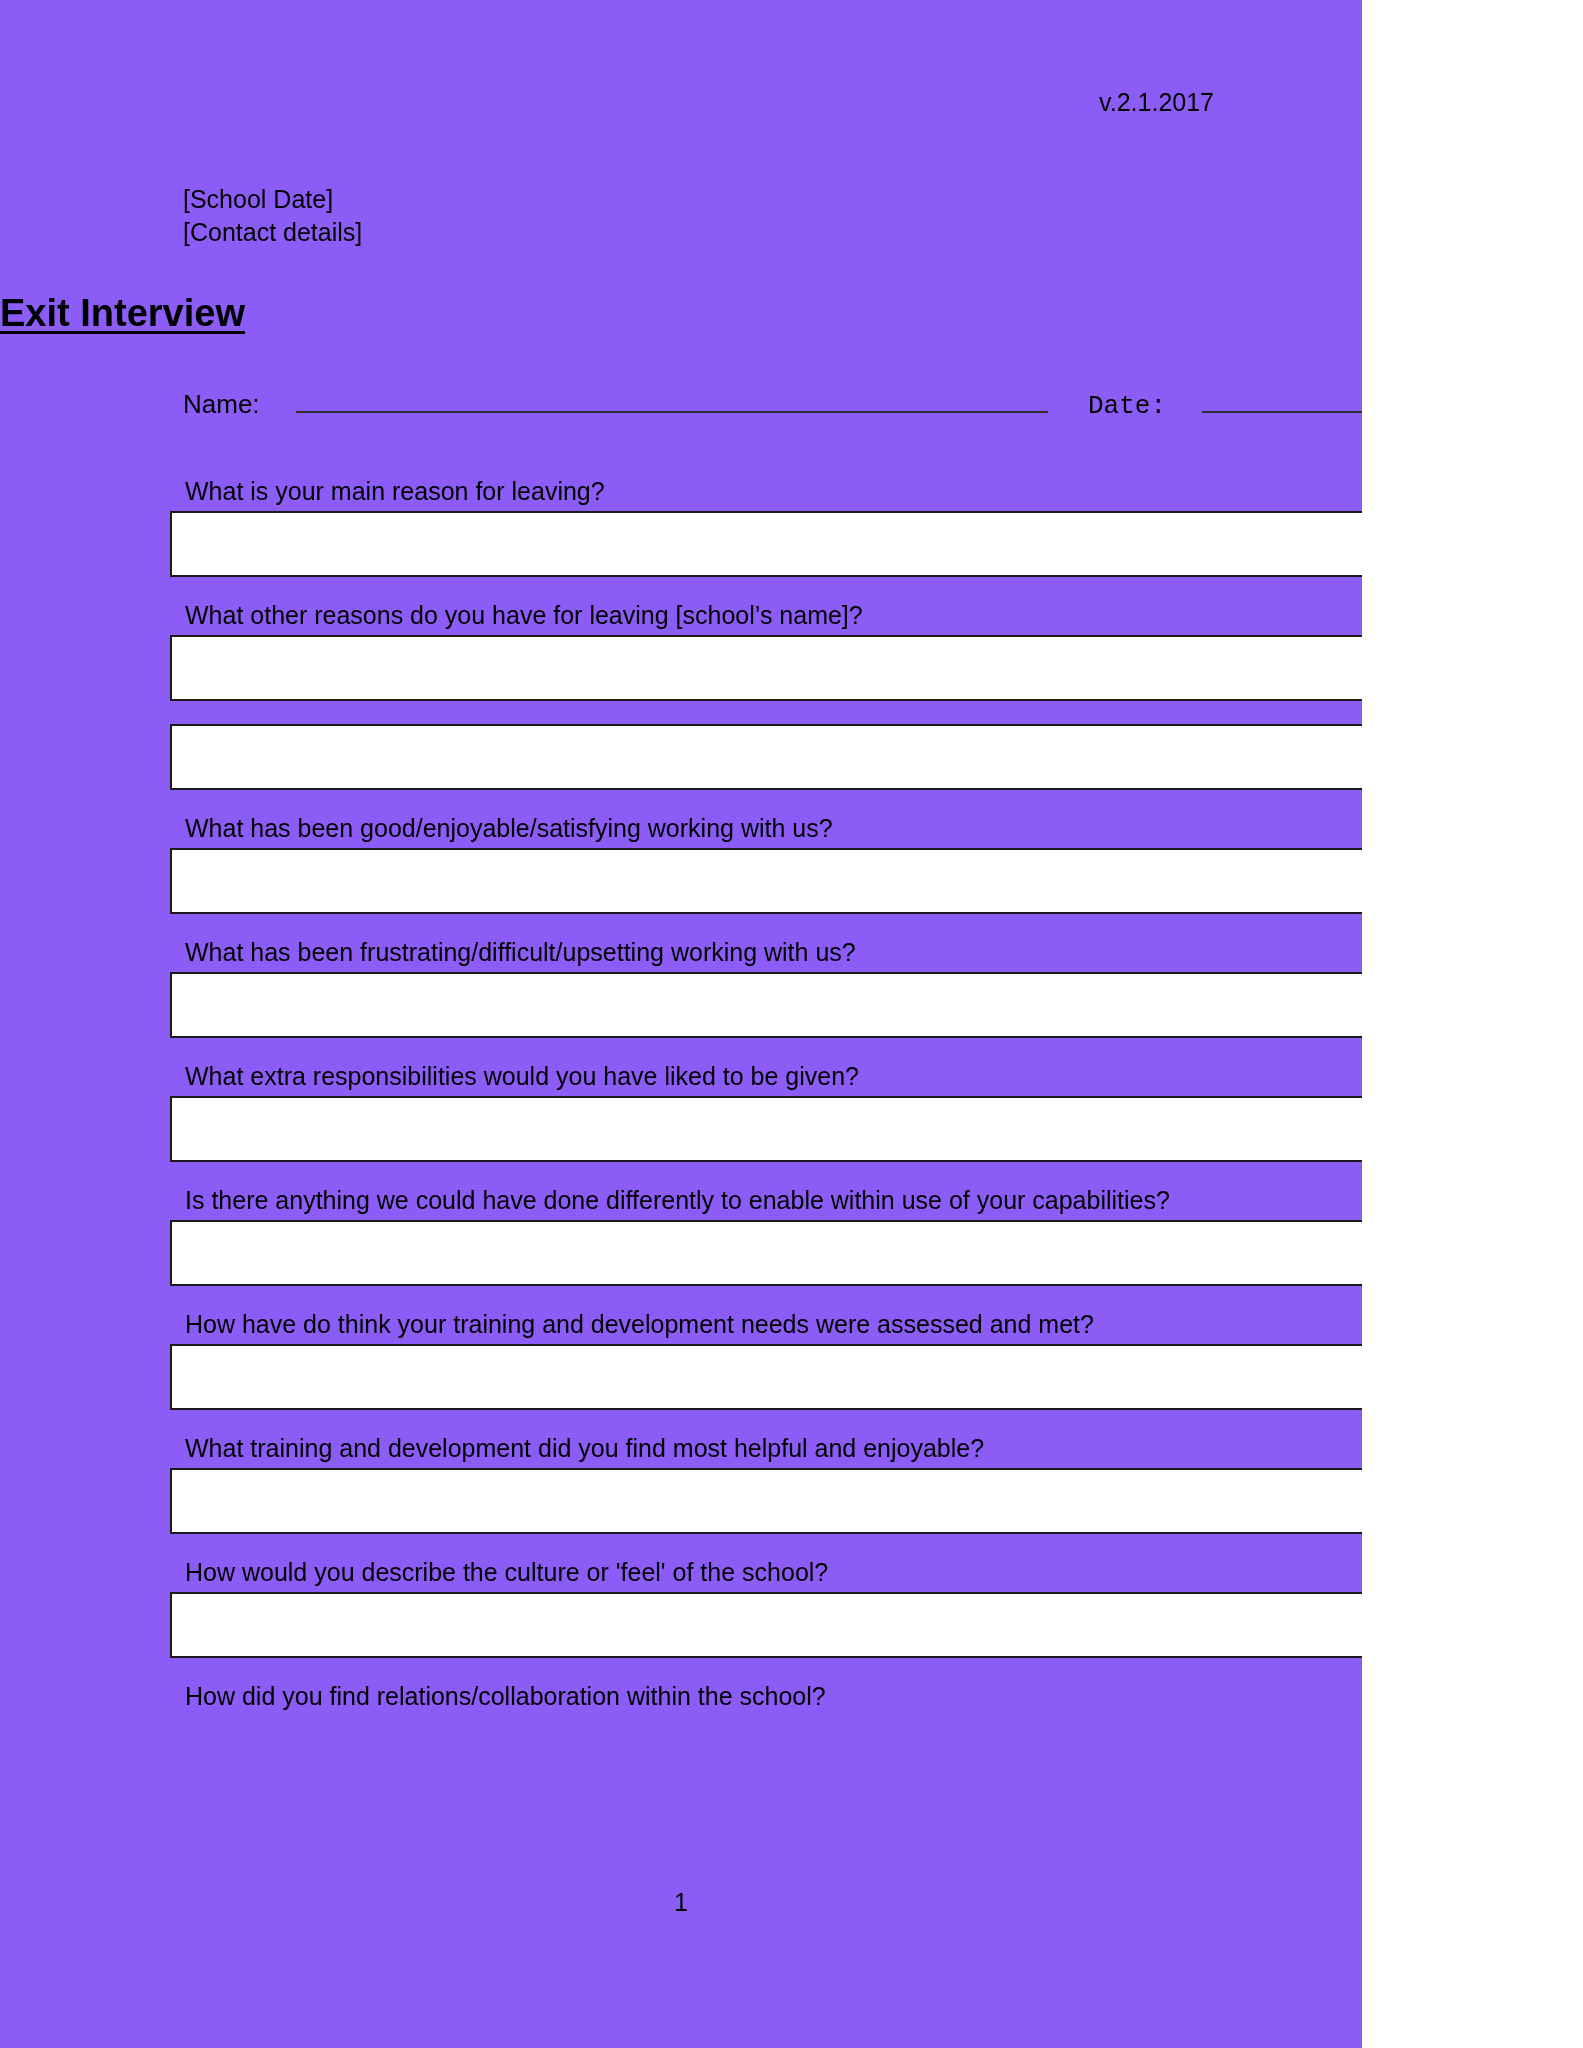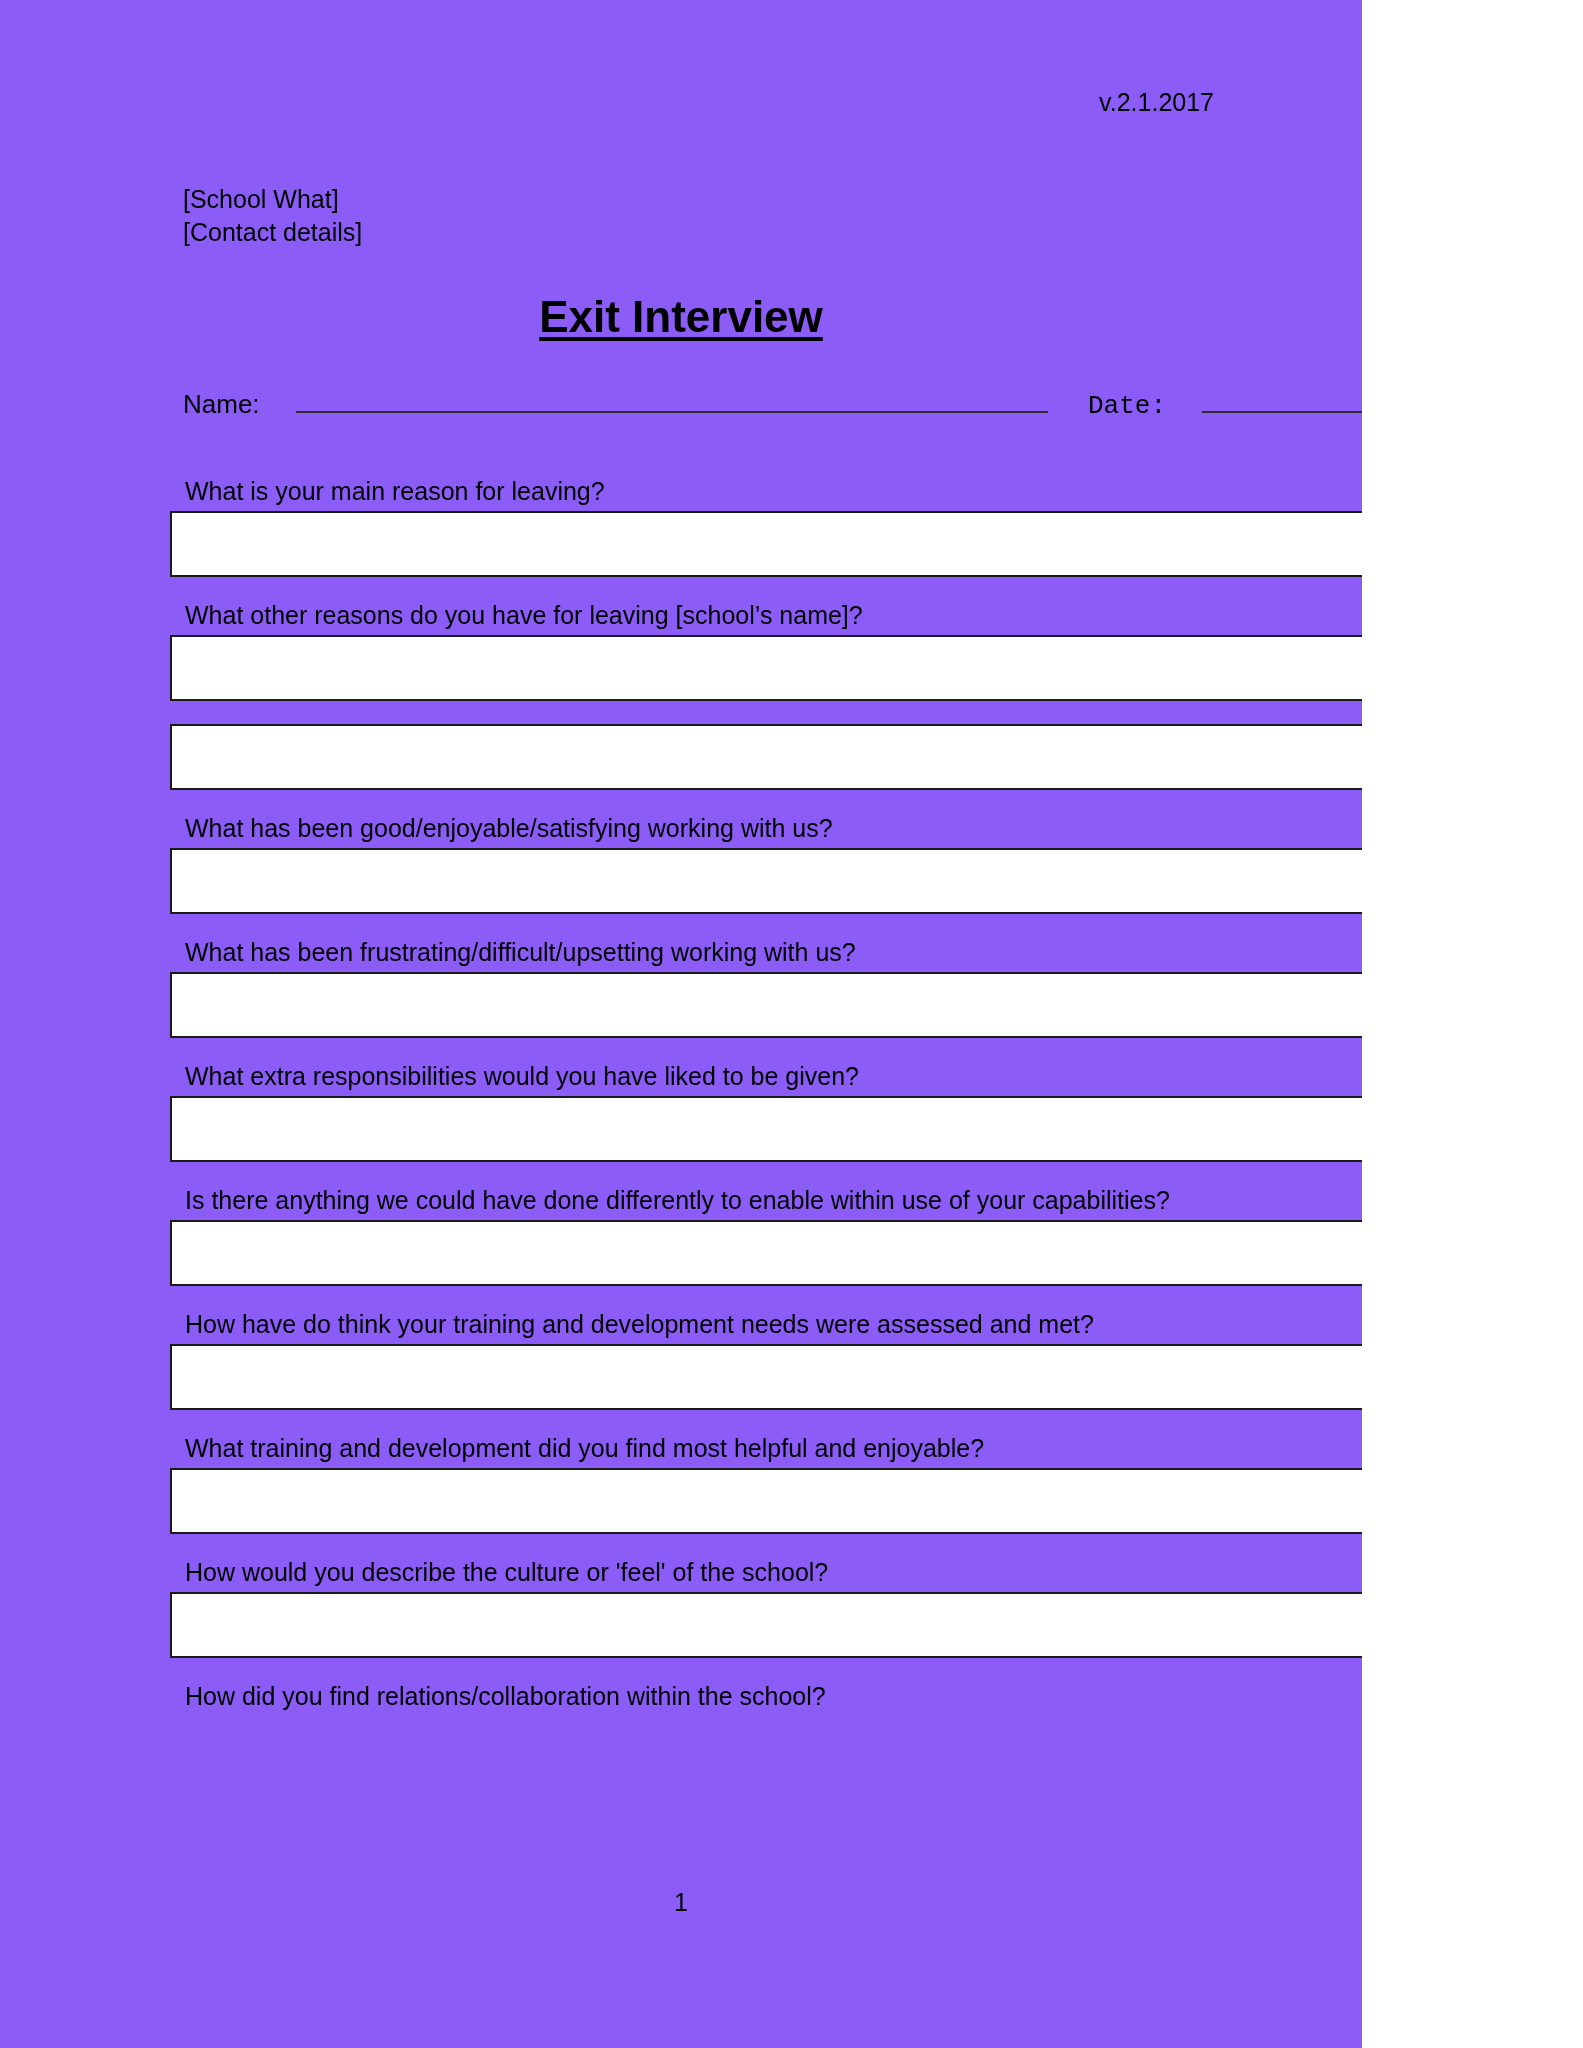--- a/index.html
+++ b/index.html
@@ -36,22 +36,22 @@
     line-height: 33px;
   }
   .letterhead div {
     white-space: nowrap;
   }
   .doc-title {
     position: absolute;
     left: 0;
     right: 0;
     top: 294px;
-    text-align: center;
-    font-size: 44px;
+    text-align: left;
+    font-size: 38px;
     font-weight: bold;
     line-height: 1.05;
   }
   .doc-title span {
     text-decoration: underline;
     text-underline-offset: 5px;
   }
   .idline {
     position: absolute;
     left: 183px;
@@ -116,21 +116,21 @@
   }
 </style>
 </head>
 <body>
 
 <div id="page">
 
   <div class="version">v.2.1.2017</div>
 
   <div class="letterhead">
-    <div>[School What]</div>
+    <div>[School Date]</div>
     <div>[Contact details]</div>
   </div>
 
   <div class="doc-title">
     <span>Exit Interview</span>
   </div>
 
   <div class="idline">
     <div class="field field-name">
       <span class="f-label">Name:</span>

